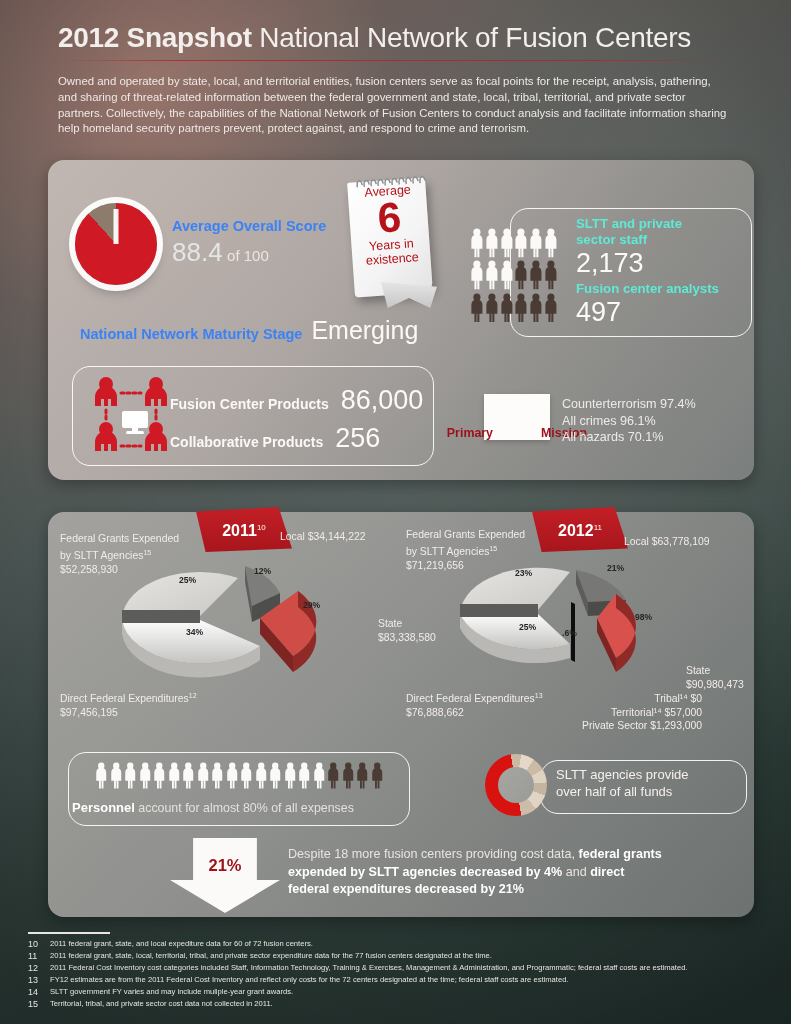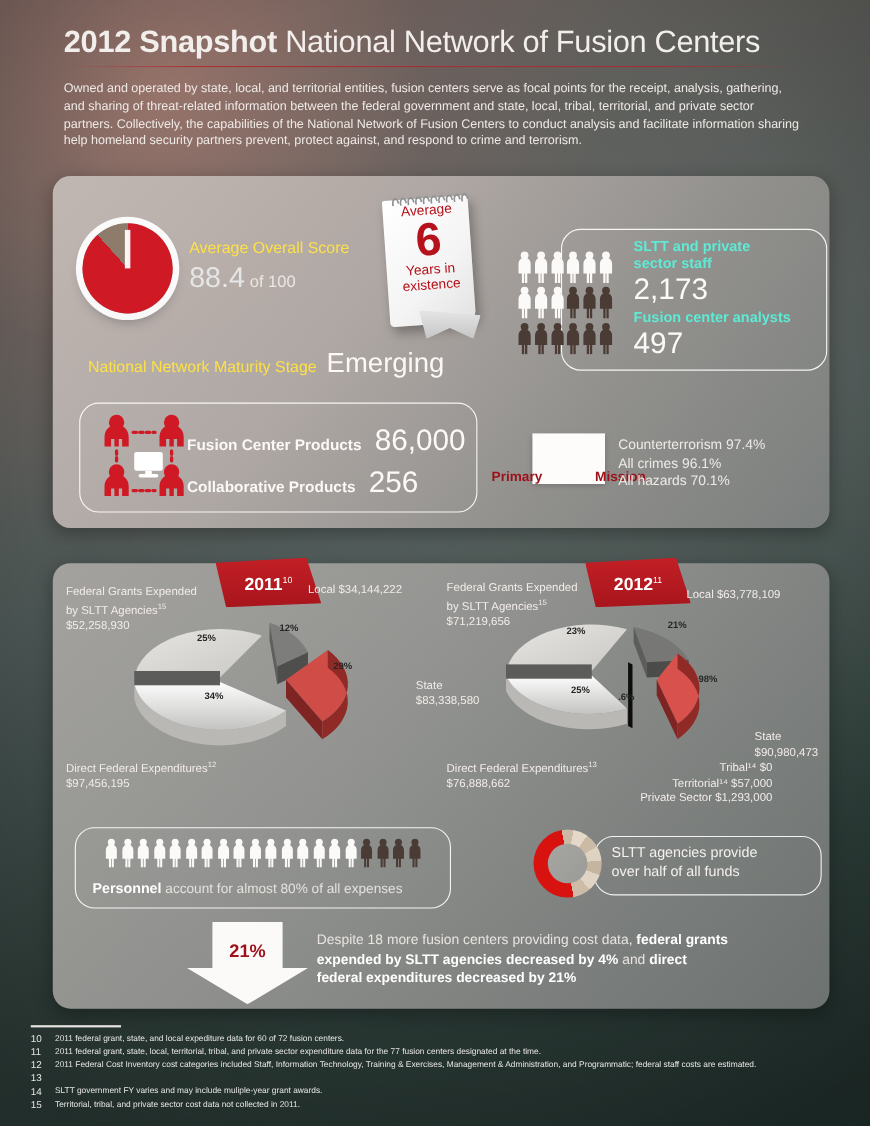--- a/index.html
+++ b/index.html
@@ -40,21 +40,21 @@
     background:linear-gradient(125deg,rgba(175,172,169,.88) 0%,rgba(160,159,156,.86) 40%,rgba(139,140,138,.85) 72%,rgba(124,128,126,.84) 100%);}
 
   .rbox{position:absolute;border:1.4px solid rgba(255,255,255,.9);border-radius:18px;}
 
   
   #scoreDonut{position:absolute;left:75px;top:203px;width:82px;height:82px;border-radius:50%;
     background:conic-gradient(from 0deg,#cf1a26 0deg 318deg,#8d7c6c 318deg 360deg);
     box-shadow:0 0 0 6px rgba(255,255,255,.94),0 7px 12px rgba(0,0,0,.28);}
   #scoreDonut::after{content:"";position:absolute;left:50%;top:6px;width:5px;height:35px;background:rgba(255,255,255,.94);transform:translateX(-50%);}
   #scoreText{position:absolute;left:172px;top:218px;}
-  .lbl-b{font-size:14.5px;font-weight:normal;color:#fde047;}
+  .lbl-b{font-size:14.5px;font-weight:bold;color:#3b82f6;}
   .big-l{font-size:26px;color:#e5e5e5;font-weight:300;}
   .sm-l{font-size:15px;color:#ece6e3;font-weight:300;}
 
   
   #maturity{position:absolute;left:80px;top:316px;display:flex;align-items:baseline;gap:9px;}
   #maturity .stage{font-size:25px;color:#fbf8f6;font-weight:300;}
 
   
   #calendar{position:absolute;left:343px;top:170px;width:112px;height:145px;}
   #calPage{position:absolute;left:8px;top:10px;width:78px;height:115px;background:linear-gradient(135deg,#ffffff 0%,#f4f4f4 60%,#e2e2e2 100%);
@@ -98,21 +98,21 @@
   
   .pieWrap{position:absolute;}
   .pieLbl{position:absolute;font-size:10.4px;line-height:13.6px;color:#f2ecea;}
   .pieLbl sup{font-size:7px;vertical-align:super;}
   .pct{position:absolute;font-size:8.6px;font-weight:bold;color:#262626;}
 
   
   #persBox{left:68px;top:752px;width:340px;height:72px;}
   #persIcons{position:absolute;left:95px;top:762px;width:288px;height:30px;display:flex;gap:2px;}
   #persIcons .person{width:14px;height:30px;}
-  #persTxt{position:absolute;left:84px;top:800px;font-size:12.4px;color:#e5e1de;}
+  #persTxt{position:absolute;left:72px;top:800px;font-size:12.4px;color:#e5e1de;}
   #persTxt b{color:#fff;font-size:13px;}
 
   
   #fundsBox{left:540px;top:760px;width:205px;height:52px;}
   #fundsDonut{position:absolute;left:485px;top:754px;width:62px;height:62px;border-radius:50%;
     background:conic-gradient(from 170deg,#d8120f 0deg 180deg,#c9b9a5 180deg 200deg,#e4d9c9 200deg 225deg,#cbbaa6 225deg 250deg,#ded2c1 250deg 275deg,#c5b4a0 275deg 300deg,#e0d5c5 300deg 330deg,#cdbca8 330deg 360deg);}
   #fundsDonut::after{content:"";position:absolute;inset:13px;border-radius:50%;
     background:linear-gradient(135deg,#a6a5a2,#9a9b98);}
   #fundsTxt{position:absolute;left:556px;top:766px;font-size:13px;line-height:17px;color:#f4f0ee;}
 
@@ -509,20 +509,21 @@
     <div class="fn">
       <span class="n">11</span>
       <span>2011 federal grant, state, local, territorial, tribal, and private sector expenditure data for the 77 fusion centers designated at the time.</span>
     </div>
     <div class="fn">
       <span class="n">12</span>
       <span>2011 Federal Cost Inventory cost categories included Staff, Information Technology, Training &amp; Exercises, Management &amp; Administration, and Programmatic; federal staff costs are estimated.</span>
     </div>
     <div class="fn">
       <span class="n">13</span>
+      <span>FY12 estimates are from the 2011 Federal Cost Inventory and reflect only costs for the 72 centers designated at the time; federal staff costs are estimated.</span>
     </div>
     <div class="fn">
       <span class="n">14</span>
       <span>SLTT government FY varies and may include muliple-year grant awards.</span>
     </div>
     <div class="fn">
       <span class="n">15</span>
       <span>Territorial, tribal, and private sector cost data not collected in 2011.</span>
     </div>
   </div>

